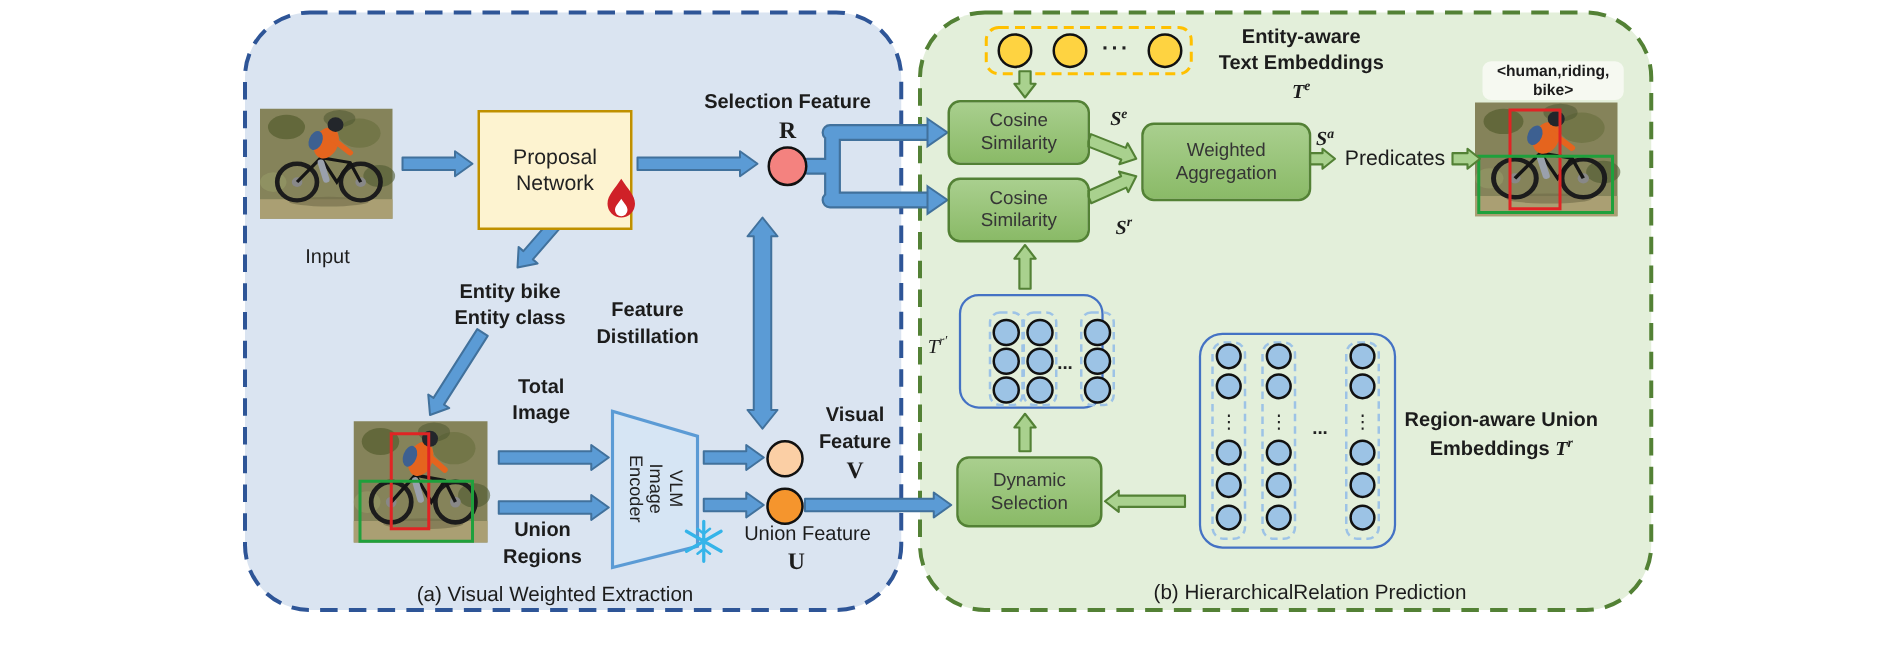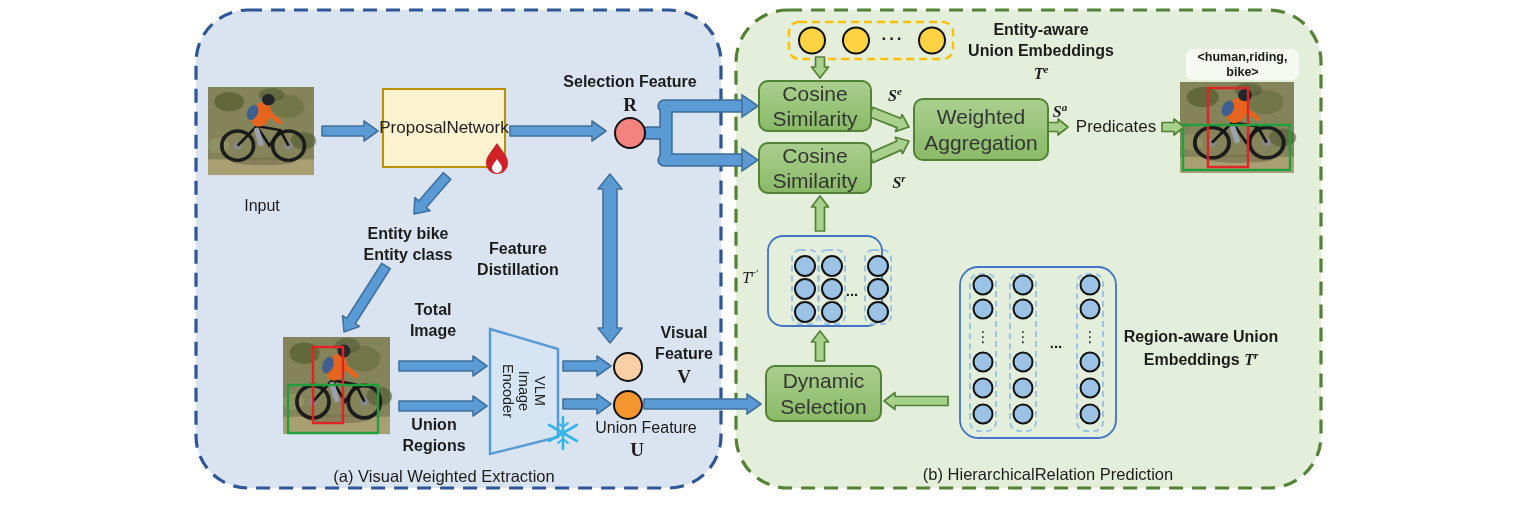--- a/index.html
+++ b/index.html
@@ -9,24 +9,24 @@
   .lbl{position:absolute;transform:translateX(-50%);text-align:center;white-space:nowrap;
        font-size:16px;line-height:1.3;color:#1c1c1c;}
   .lbl span{display:block;font-weight:bold;}
   .sym{font-family:"Liberation Serif","DejaVu Serif",serif;font-weight:bold;font-size:19px;}
   .math{position:absolute;transform:translateX(-50%);font-family:"Liberation Serif","DejaVu Serif",serif;
         font-weight:bold;font-style:italic;font-size:16px;white-space:nowrap;}
   .math sup{font-size:11px;font-style:italic;}
   .script{font-family:"Liberation Serif","DejaVu Serif",serif;font-style:italic;font-weight:normal;}
   .gbox{position:absolute;background:linear-gradient(#a9cf8e,#8aba67);border:2px solid #538135;
         border-radius:10px;display:flex;flex-direction:column;justify-content:center;align-items:center;
-        font-size:21px;color:#353535;line-height:1.2;}
+        font-size:15px;color:#353535;line-height:1.2;}
   .gbox span{display:block;text-align:center;}
-  .pbox{position:absolute;left:382px;top:88px;width:124px;height:80px;background:#fdf3d0;
-        border:2.5px solid #bf9000;box-sizing:border-box;display:flex;flex-direction:row;
+  .pbox{position:absolute;left:382px;top:88px;width:124px;height:96px;background:#fdf3d0;
+        border:2.5px solid #bf9000;box-sizing:border-box;display:flex;flex-direction:column;
         justify-content:center;align-items:center;font-size:17px;line-height:1.25;color:#222;}
   .enc-lbl{position:absolute;left:524px;top:391px;transform:translate(-50%,-50%) rotate(90deg);
         font-size:14.5px;line-height:1.12;color:#222;text-align:center;}
   .enc-lbl span{display:block;}
   .outlbl{position:absolute;left:1186px;top:49px;width:113px;height:31px;background:#f6f9f1;
         border-radius:7px;font-size:12.5px;font-weight:bold;line-height:1.2;color:#1b1b1b;
         display:flex;flex-direction:column;justify-content:center;align-items:center;}
   .dots{position:absolute;transform:translateX(-50%);font-weight:bold;color:#222;}
   .cap{font-size:16.5px;}
 </style>
@@ -225,21 +225,21 @@
 
 <div class="lbl" style="left:646px;top:418px;">Union Feature</div>
 <div class="lbl sym" style="left:637px;top:438px;">U</div>
 
 <div class="lbl cap" style="left:444px;top:466px;">(a) Visual Weighted Extraction</div>
 
 <div class="dots" style="left:893px;top:29px;font-size:17px;letter-spacing:2px;">···</div>
 
 <div class="lbl" style="left:1041px;top:20px;">
   <span>Entity-aware</span>
-  <span>Union Embeddings</span>
+  <span>Text Embeddings</span>
   <span class="script" style="font-size:16px;">
     <i>T</i><sup style="font-size:11px;">e</sup>
   </span>
 </div>
 
 <div class="gbox" style="left:758px;top:80px;width:110px;height:48px;">
   <span>Cosine</span>
   <span>Similarity</span>
 </div>
 <div class="gbox" style="left:758px;top:142px;width:110px;height:48px;">

